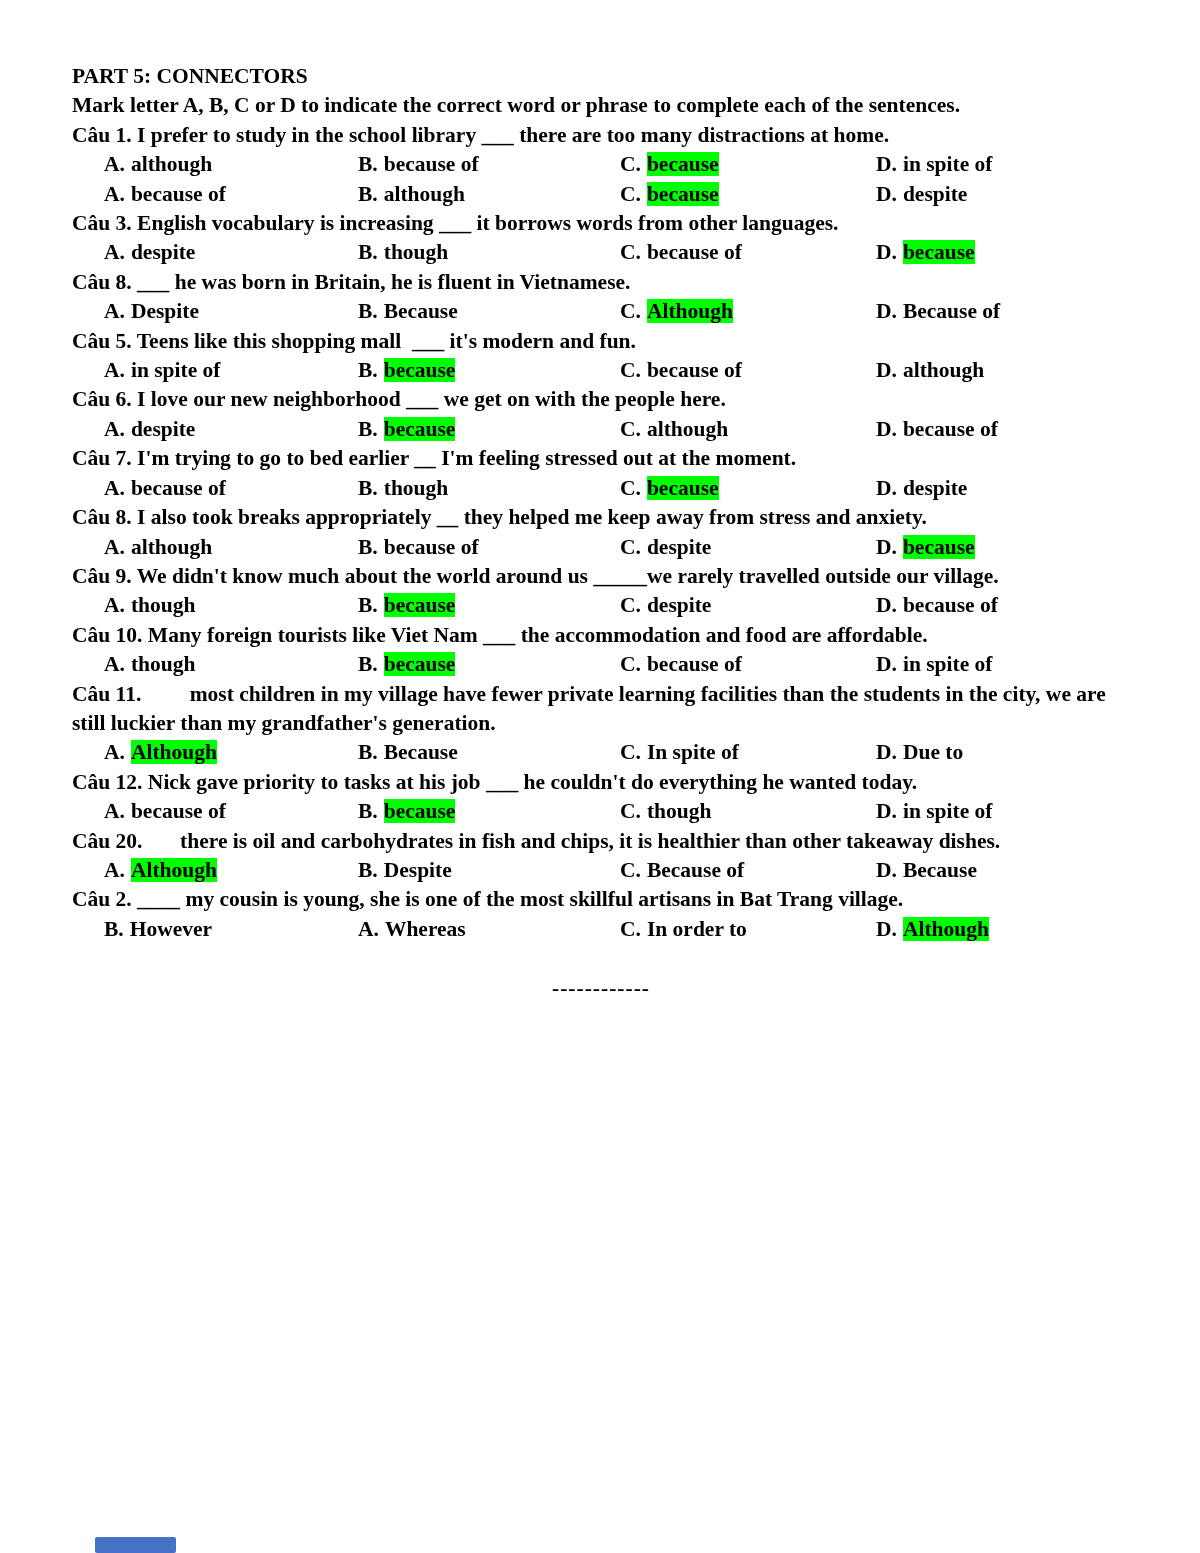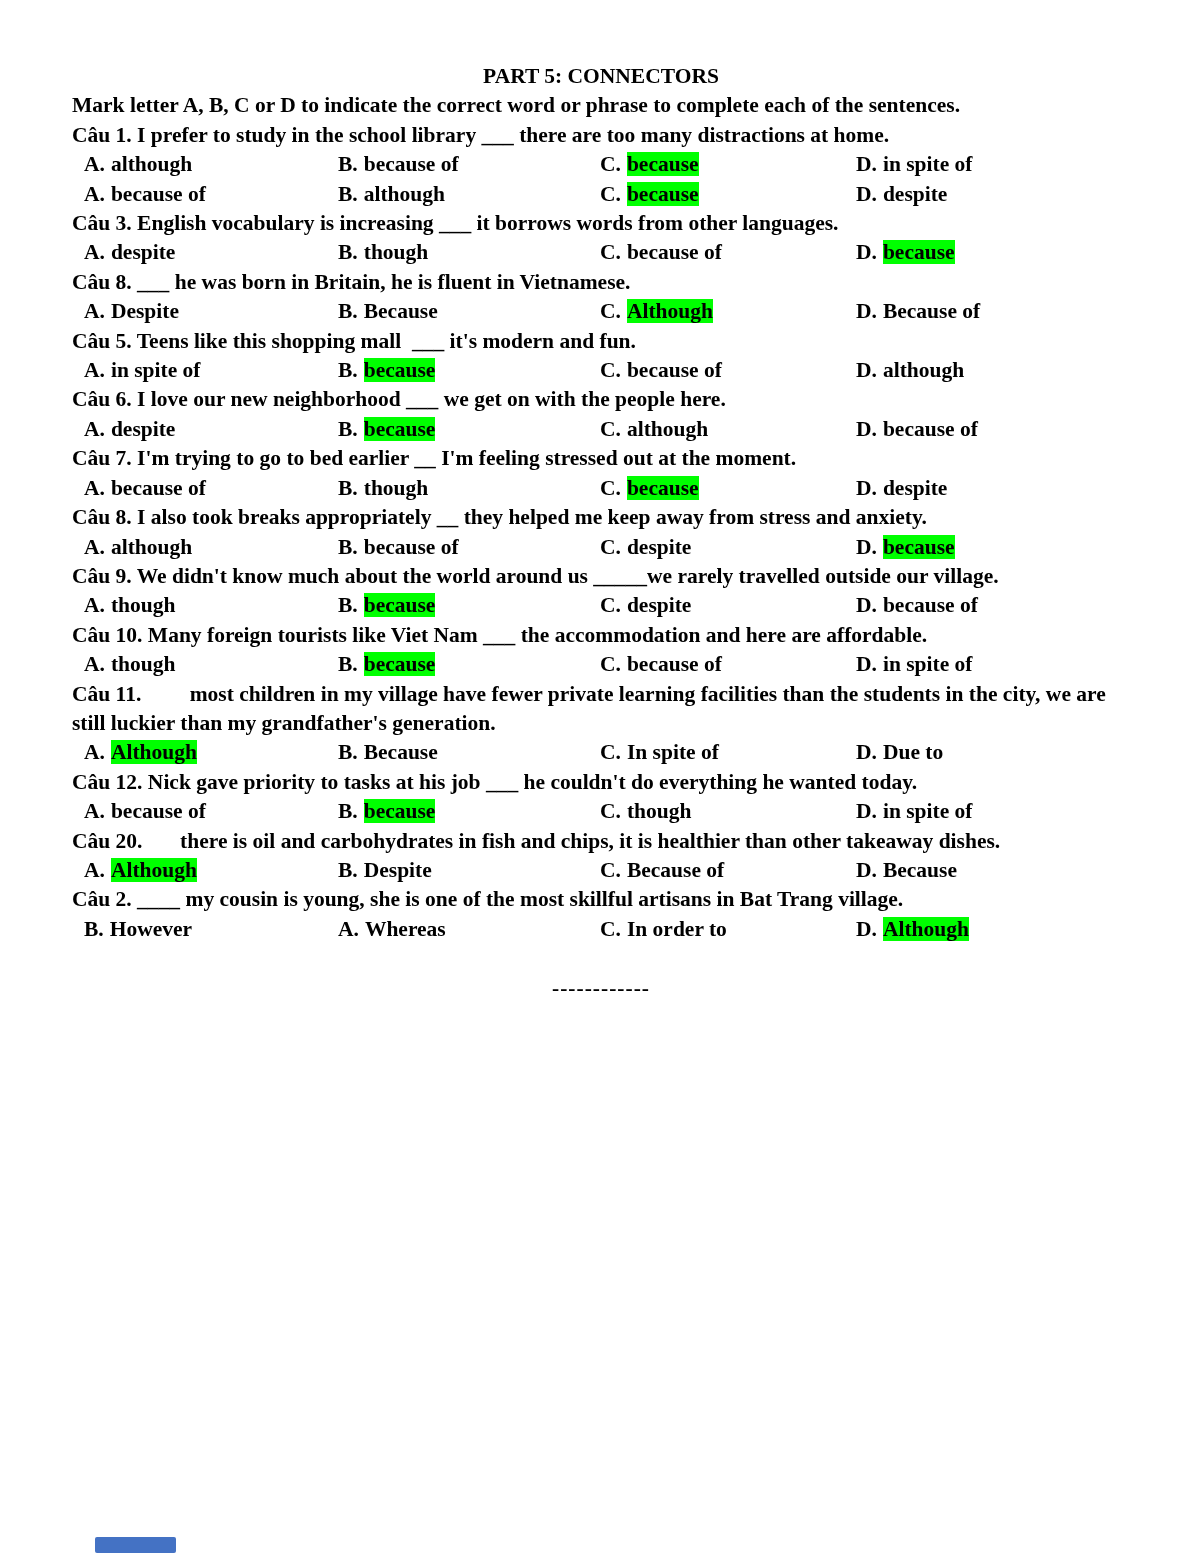--- a/index.html
+++ b/index.html
@@ -8,28 +8,28 @@
     width:1200px; height:1553px;
     background:#ffffff;
     font-family:"Liberation Serif","DejaVu Serif",serif;
     font-weight:bold;
     color:#000000;
     font-size:21.5px;
     line-height:29.4px;
     overflow:hidden;
   }
   .content { padding:62px 70px 0 72px; }
-  .doc-title { text-align:center; }
+  .doc-title { text-align:left; }
   .instruction { text-align:left; }
   .q-text { white-space:pre-wrap; }
   .q-label { font-weight:bold; }
   .options-row {
     display:grid;
     grid-template-columns:254px 262px 256px 1fr;
-    margin-left:12px;
+    margin-left:32px;
   }
   .opt { white-space:nowrap; }
   .opt .letter { margin-right:6px; }
   .hl { background:var(--hl,#00ff00); }
   .dashes { text-align:center; margin-top:30px; letter-spacing:1px; }
   .blue-bar {
     position:absolute;
     left:95px; top:1537px;
     width:81px; height:16px;
     background:var(--bluebar,#4472c4);
@@ -127,21 +127,21 @@
     <div class="q-line"><span class="q-label">Câu 9.</span> <span class="q-text">We didn't know much about the world around us _____we rarely travelled outside our village.</span></div>
     <div class="options-row">
             <span class="opt"><span class="letter">A.</span><span>though</span></span>
             <span class="opt"><span class="letter">B.</span><span class="hl">because</span></span>
             <span class="opt"><span class="letter">C.</span><span>despite</span></span>
             <span class="opt"><span class="letter">D.</span><span>because of</span></span>
           </div>
   </div>
 
   <div class="question">
-    <div class="q-line"><span class="q-label">Câu 10.</span> <span class="q-text">Many foreign tourists like Viet Nam ___ the accommodation and here are affordable.</span></div>
+    <div class="q-line"><span class="q-label">Câu 10.</span> <span class="q-text">Many foreign tourists like Viet Nam ___ the accommodation and food are affordable.</span></div>
     <div class="options-row">
             <span class="opt"><span class="letter">A.</span><span>though</span></span>
             <span class="opt"><span class="letter">B.</span><span class="hl">because</span></span>
             <span class="opt"><span class="letter">C.</span><span>because of</span></span>
             <span class="opt"><span class="letter">D.</span><span>in spite of</span></span>
           </div>
   </div>
 
   <div class="question">
     <div class="q-line"><span class="q-label">Câu 11.</span> <span class="q-text">        most children in my village have fewer private learning facilities than the students in the city, we are still luckier than my grandfather's generation.</span></div>

